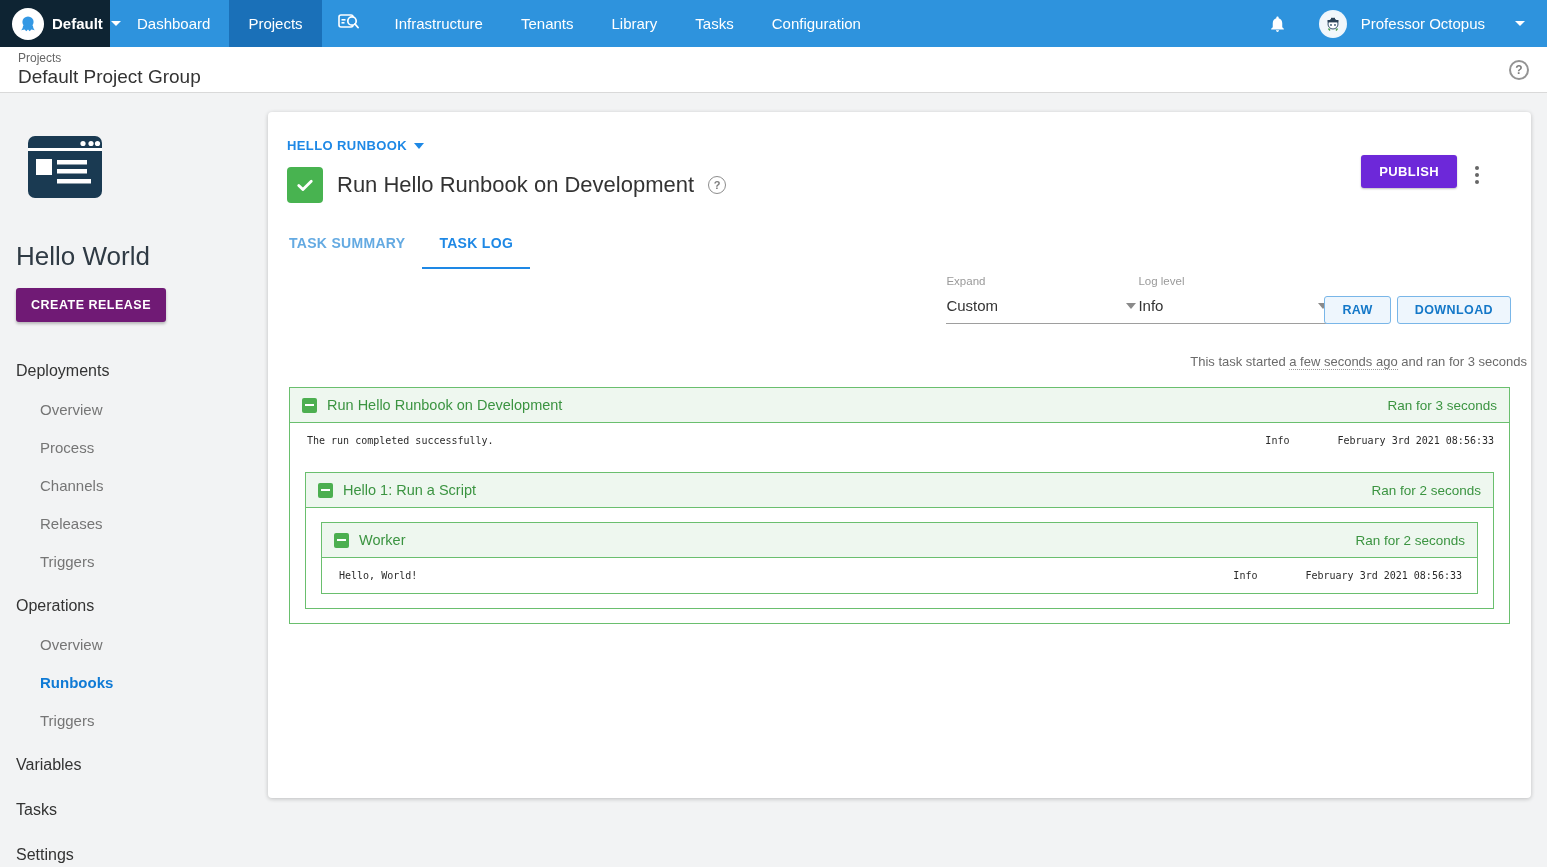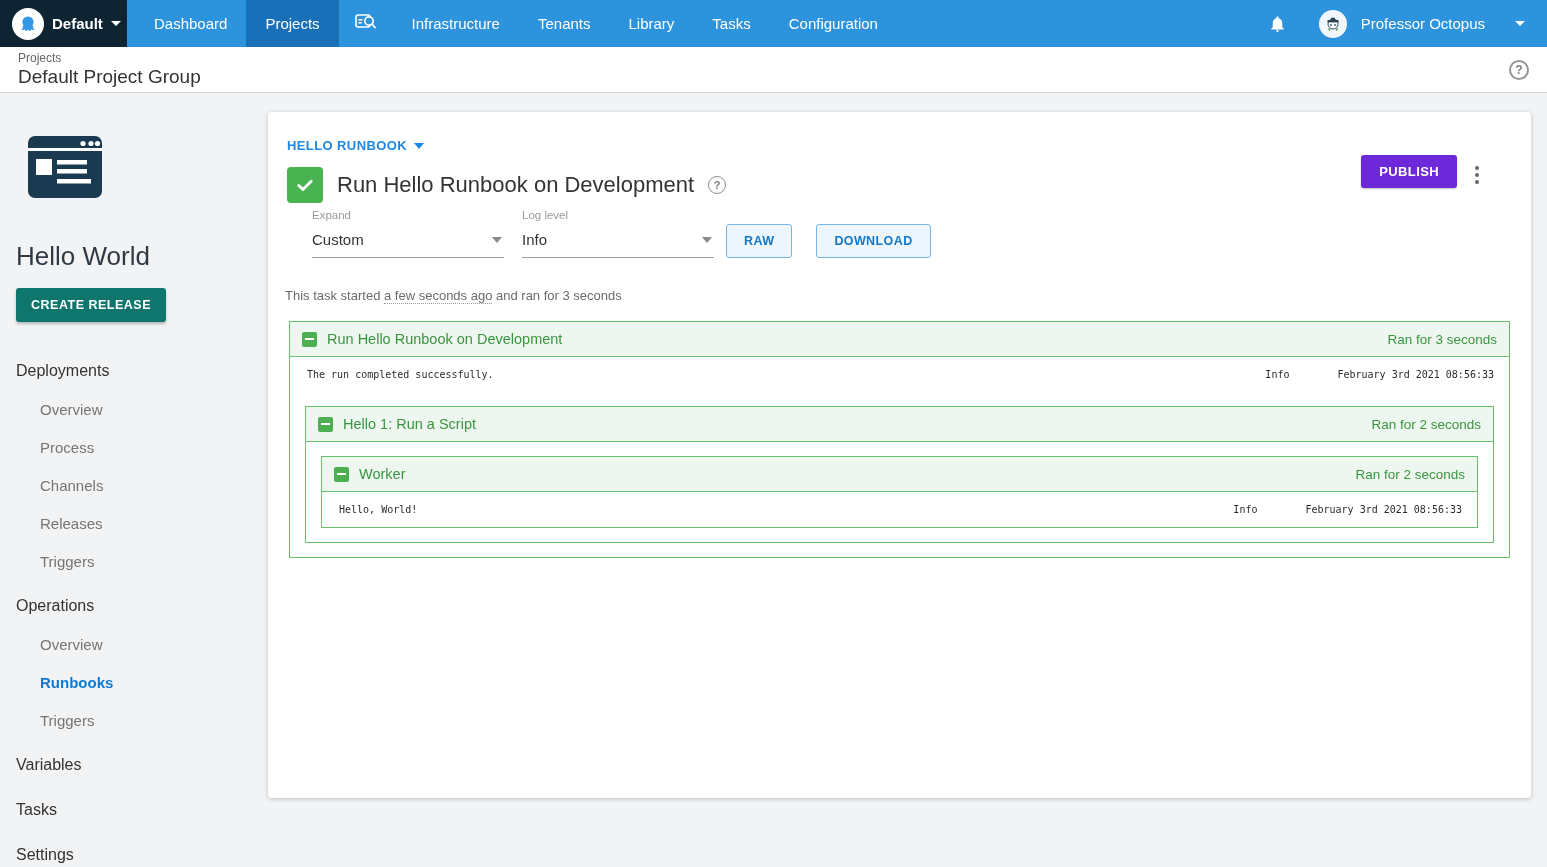--- a/index.html
+++ b/index.html
@@ -1,21 +1,21 @@
 <!DOCTYPE html>
 <html><head>
 <meta charset="utf-8">
 <style>
   * { margin:0; padding:0; box-sizing:border-box; }
   html,body { width:1547px; height:867px; overflow:hidden; }
   body { font-family:"Liberation Sans", sans-serif; background:#f2f3f4; color:#333; }
 
   
   .topnav { height:47px; background:#2e93dd; display:flex; align-items:stretch; }
-  .brand { width:127px; background:#0e2433; display:flex; align-items:center; gap:8px; padding:0 12px; cursor:pointer; }
+  .brand { width:110px; background:#0e2433; display:flex; align-items:center; gap:8px; padding:0 12px; cursor:pointer; }
   .logo-circle { width:32px; height:32px; border-radius:50%; background:#fff; display:flex; align-items:center; justify-content:center; flex:none; }
   .brand-label { color:#fff; font-size:15px; font-weight:bold; }
   .caret { width:0; height:0; border-left:5px solid transparent; border-right:5px solid transparent; border-top:5px solid currentColor; display:inline-block; }
   .brand .caret { color:#fff; }
   .nav-items { display:flex; align-items:stretch; margin-left:8px; }
   .nav-item { display:flex; align-items:center; padding:0 19px; color:#fff; font-size:15px; text-decoration:none; cursor:pointer; }
   .nav-item.active { background:#1a70b8; }
   .nav-search { display:flex; align-items:center; padding:0 16px; cursor:pointer; }
   .nav-right { margin-left:auto; display:flex; align-items:center; gap:14px; padding-right:22px; color:#fff; }
   .bell { cursor:pointer; display:flex; margin-right:18px; }
@@ -27,21 +27,21 @@
   .breadcrumb-bar { height:46px; background:#fff; border-bottom:1px solid #d9d9d9; display:flex; align-items:center; justify-content:space-between; padding:0 18px; }
   .crumb { font-size:12px; color:#666; }
   .page-title { font-size:19px; color:#333; margin-top:1px; }
   .help-circle { width:20px; height:20px; border-radius:50%; border:2px solid #949494; color:#7d7d7d; font-size:12px; font-weight:bold; display:flex; align-items:center; justify-content:center; cursor:pointer; }
 
   
   .content { display:flex; height:774px; }
   .sidebar { width:268px; flex:none; padding:16px; }
   .proj-logo { margin:26px 0 0 11px; display:block; }
   .proj-name { font-size:26px; font-weight:normal; color:#2f3a44; margin-top:42px; }
-  .create-release { margin-top:16px; background:#0f766e; color:#fff; border:none; border-radius:3px; padding:10px 15px; font-size:12.5px; font-weight:bold; letter-spacing:.5px; cursor:pointer; box-shadow:0 2px 3px rgba(0,0,0,.25); font-family:"Liberation Sans",sans-serif; }
+  .create-release { margin-top:16px; background:#701a75; color:#fff; border:none; border-radius:3px; padding:10px 15px; font-size:12.5px; font-weight:bold; letter-spacing:.5px; cursor:pointer; box-shadow:0 2px 3px rgba(0,0,0,.25); font-family:"Liberation Sans",sans-serif; }
   .side-nav { margin-top:40px; }
   .side-section { font-size:16px; color:#333; margin-top:27px; cursor:pointer; }
   .side-item { font-size:15px; color:#757575; margin:21px 0 0 24px; cursor:pointer; }
   .side-item.active { color:#0f7ad5; font-weight:bold; }
 
   .main { flex:1; padding:19px 16px 0 0; }
   .card { background:#fff; border-radius:4px; box-shadow:0 1px 4px rgba(0,0,0,.22); height:686px; position:relative; overflow:hidden; }
 
   
   .card-header { padding:24px 20px 0 19px; }
@@ -54,31 +54,31 @@
   .publish-btn { position:absolute; top:43px; right:74px; background:#6d28d9; color:#fff; border:none; border-radius:3px; padding:0 18px; height:33px; font-size:13px; font-weight:bold; letter-spacing:.4px; cursor:pointer; box-shadow:0 1px 2px rgba(0,0,0,.25); font-family:"Liberation Sans",sans-serif; }
   .kebab { position:absolute; top:50px; right:48px; display:flex; flex-direction:column; gap:3px; cursor:pointer; padding:4px; }
   .kebab i { width:4px; height:4px; border-radius:50%; background:#666; }
 
   
   .tabs { display:flex; margin:22px 0 0 4px; }
   .tab { padding:10px 17px 16px; font-size:14px; font-weight:bold; letter-spacing:.3px; cursor:pointer; color:#64aae2; border-bottom:2px solid transparent; }
   .tab.active { color:#1e88e5; border-bottom-color:#1e88e5; }
 
   
-  .filters { display:flex; align-items:flex-end; gap:18px; padding:6px 20px 0;margin-left:24px; }
+  .filters { display:flex; justify-content:flex-end; align-items:flex-end; padding:6px 20px 0;margin-left:24px; }
   .fselect { width:192px; cursor:pointer; }
   .flabel { font-size:11.5px; color:#9a9a9a; }
   .fvalue-row { display:flex; align-items:center; justify-content:space-between; border-bottom:1px solid #9e9e9e; padding:7px 2px 9px 0; margin-top:3px; }
   .fvalue { font-size:15px; color:#333; }
   .fcaret { width:0; height:0; border-left:5px solid transparent; border-right:5px solid transparent; border-top:6px solid #8a8a8a; }
-  .outline-btn { height:34px; padding:0 17px; background:#eef6fd; border:1px solid #79b6e8; border-radius:3px; color:#1478c8; font-size:12.5px; font-weight:bold; letter-spacing:.4px; cursor:pointer; margin-left:-6px; font-family:"Liberation Sans",sans-serif; }
+  .outline-btn { height:28px; padding:0 17px; background:#eef6fd; border:1px solid #79b6e8; border-radius:3px; color:#1478c8; font-size:12.5px; font-weight:bold; letter-spacing:.4px; cursor:pointer; margin-left:-6px; font-family:"Liberation Sans",sans-serif; }
   .outline-btn + .outline-btn { margin-left:6px; }
 
   
-  .started { margin:30px 13px 0 17px; font-size:13px; color:#6b6b6b; }
+  .started { margin:30px 4px 0 17px; font-size:13px; color:#6b6b6b;text-align:right; }
   .started .hl { border-bottom:1px dotted #999; }
 
   
   .log-tree { margin:18px 21px 0; }
   .node { border:1px solid #6abf6e; background:#fff; }
   .node-header { display:flex; align-items:center; background:#eef7ef; border-bottom:1px solid #6abf6e; padding:9px 12px; cursor:pointer; }
   .collapse-icon { width:15px; height:15px; border-radius:2px; background:#4caf50; position:relative; flex:none; cursor:pointer; }
   .collapse-icon::after { content:""; position:absolute; left:3px; top:6.5px; width:9px; height:2px; background:#fff; }
   .node-title { color:#3b9441; font-size:14.5px; margin-left:10px; flex:1; }
   .node-duration { color:#3b9441; font-size:13.5px; }
@@ -208,20 +208,24 @@
             <span class="help-sm">?</span>
           </div>
           <button class="publish-btn">PUBLISH</button>
           <span class="kebab">
               <i></i>
               <i></i>
               <i></i>
             </span>
         </div>
 
+        <div class="tabs">
+          <div class="tab">TASK SUMMARY</div>
+          <div class="tab active">TASK LOG</div>
+        </div>
 
         <div class="filters">
           <div class="fselect">
             <div class="flabel">Expand</div>
             <div class="fvalue-row">
               <span class="fvalue">Custom</span>
               <span class="fcaret"></span>
             </div>
           </div>
           <div class="fselect">

